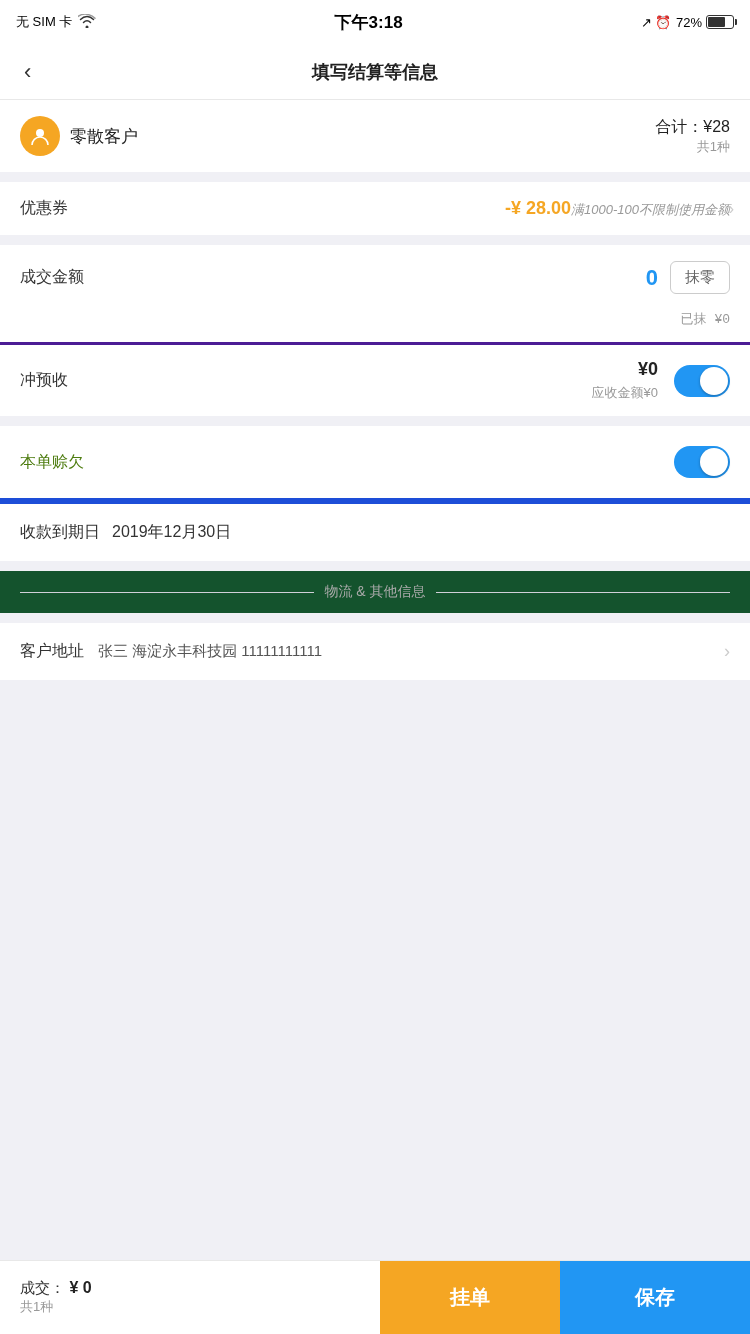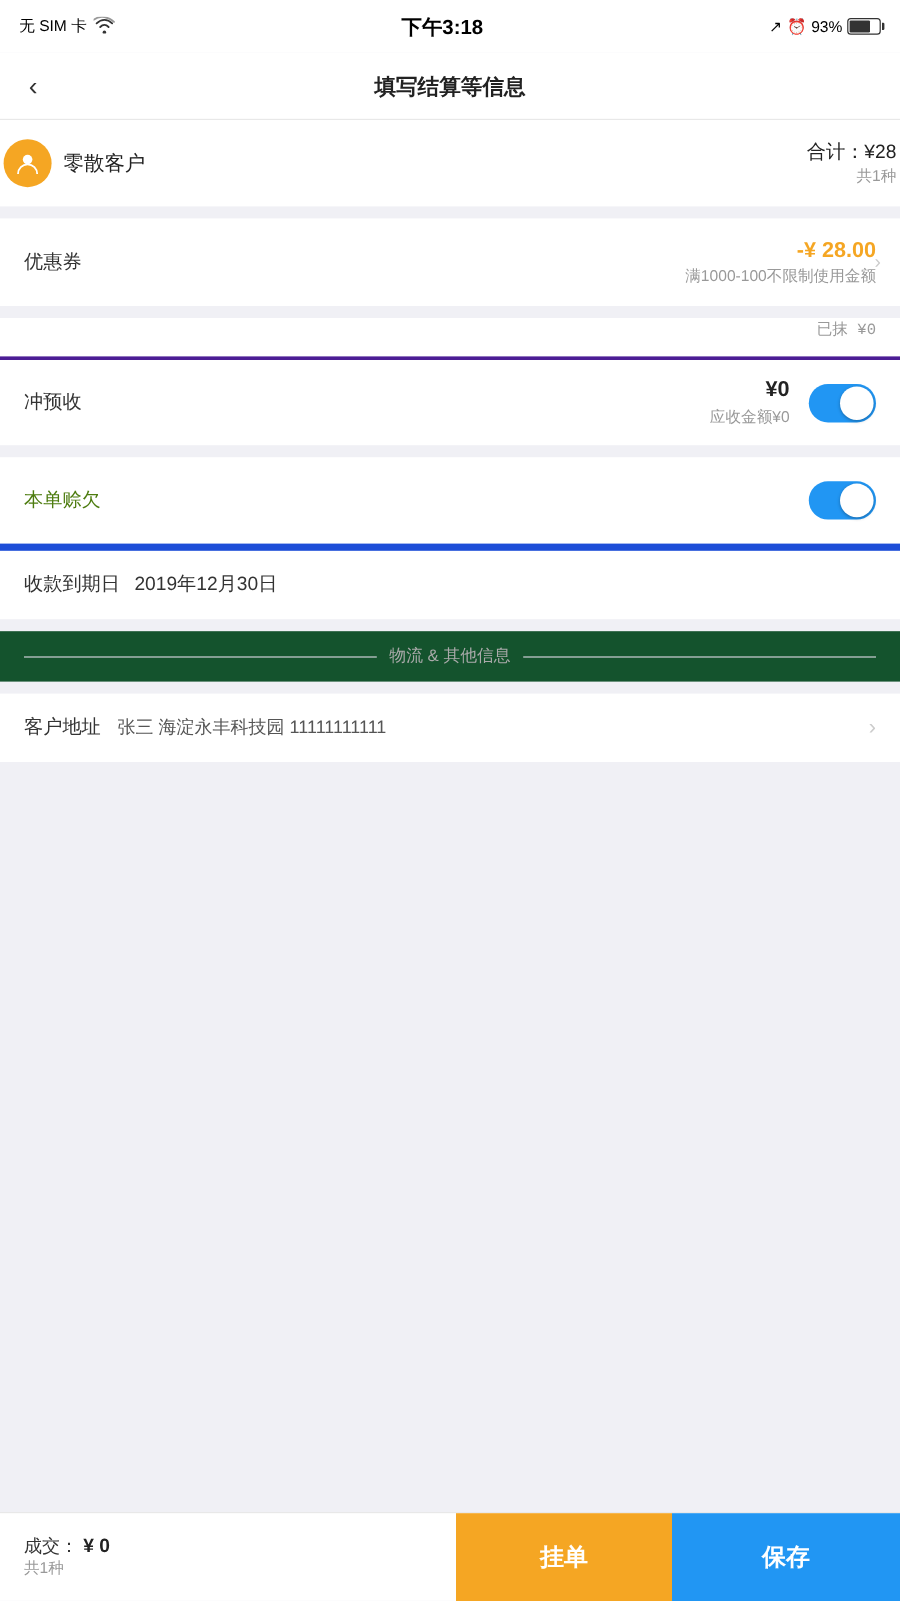--- a/index.html
+++ b/index.html
@@ -68,21 +68,21 @@
     }
 
     
     .section {
       background: #fff;
       margin-bottom: 10px;
     }
 
     
     .customer-row {
-      padding: 16px 3px;
+      padding: 16px 20px;
       display: flex;
       align-items: center;
       justify-content: space-between;
     }
     .customer-left {
       display: flex;
       align-items: center;
       gap: 10px;
     }
     .customer-avatar {
@@ -120,32 +120,33 @@
     }
     .row-item:first-child {
       border-top: none;
     }
     .row-label {
       font-size: 16px;
       color: #333;
     }
     .row-right {
       display: flex;
-      flex-direction: column;
+      flex-direction: row;
       align-items: flex-end;
     }
     .row-value-discount {
       font-size: 18px;
       font-weight: 600;
       color: #f5a623;
     }
     .row-sub {
       font-size: 13px;
       color: #999;
       margin-top: 2px;
+      font-style: italic;
     }
     .chevron-right {
       position: absolute;
       right: 16px;
       top: 50%;
       transform: translateY(-50%);
       color: #ccc;
       font-size: 16px;
     }
 
@@ -379,21 +380,21 @@
         <path d="M5.5 8.5C6.7 7.3 7.8 6.8 9 6.8s2.3.5 3.5 1.7" stroke="#333" stroke-width="1.5" fill="none" stroke-linecap="round"></path>
         <path d="M2.5 5.5C4.5 3.5 6.6 2.5 9 2.5s4.5 1 6.5 3" stroke="#333" stroke-width="1.5" fill="none" stroke-linecap="round"></path>
         <path d="M0 2.5C2.8.5 5.7-.3 9 .3c3.3.6 6 2 8 4" stroke="#333" stroke-width="1.5" fill="none" stroke-linecap="round" opacity="0.5"></path>
       </svg>
     </span>
   </div>
   <div class="status-center">下午3:18</div>
   <div class="status-right">
     <span style="font-size:13px;">↗</span>
     <span>⏰</span>
-    <span>93%</span>
+    <span>72%</span>
     <span class="battery-bar">
       <span class="battery-fill"></span>
     </span>
   </div>
 </div>
 
 <div class="nav-bar">
   <span class="nav-back">‹</span>
   <span class="nav-title">填写结算等信息</span>
 </div>
@@ -423,20 +424,27 @@
       <span class="row-label">优惠券</span>
       <div class="row-right">
         <span class="row-value-discount">-¥ 28.00</span>
         <span class="row-sub">满1000-100不限制使用金额</span>
       </div>
       <span class="chevron-right">›</span>
     </div>
   </div>
 
   <div class="deal-section">
+    <div class="deal-row">
+      <span class="deal-label">成交金额</span>
+      <div class="deal-right">
+        <span class="deal-value">0</span>
+        <button class="round-zero-btn">抹零</button>
+      </div>
+    </div>
     <div class="deal-sub-row">
       <span class="deal-sub">已抹  ¥0</span>
     </div>
 
     <div class="prepay-row">
       <span class="row-label">冲预收</span>
       <div style="display:flex; align-items:center; gap:16px;">
         <div class="prepay-right">
           <span class="prepay-amount">¥0</span>
           <span class="prepay-sub">应收金额¥0</span>

